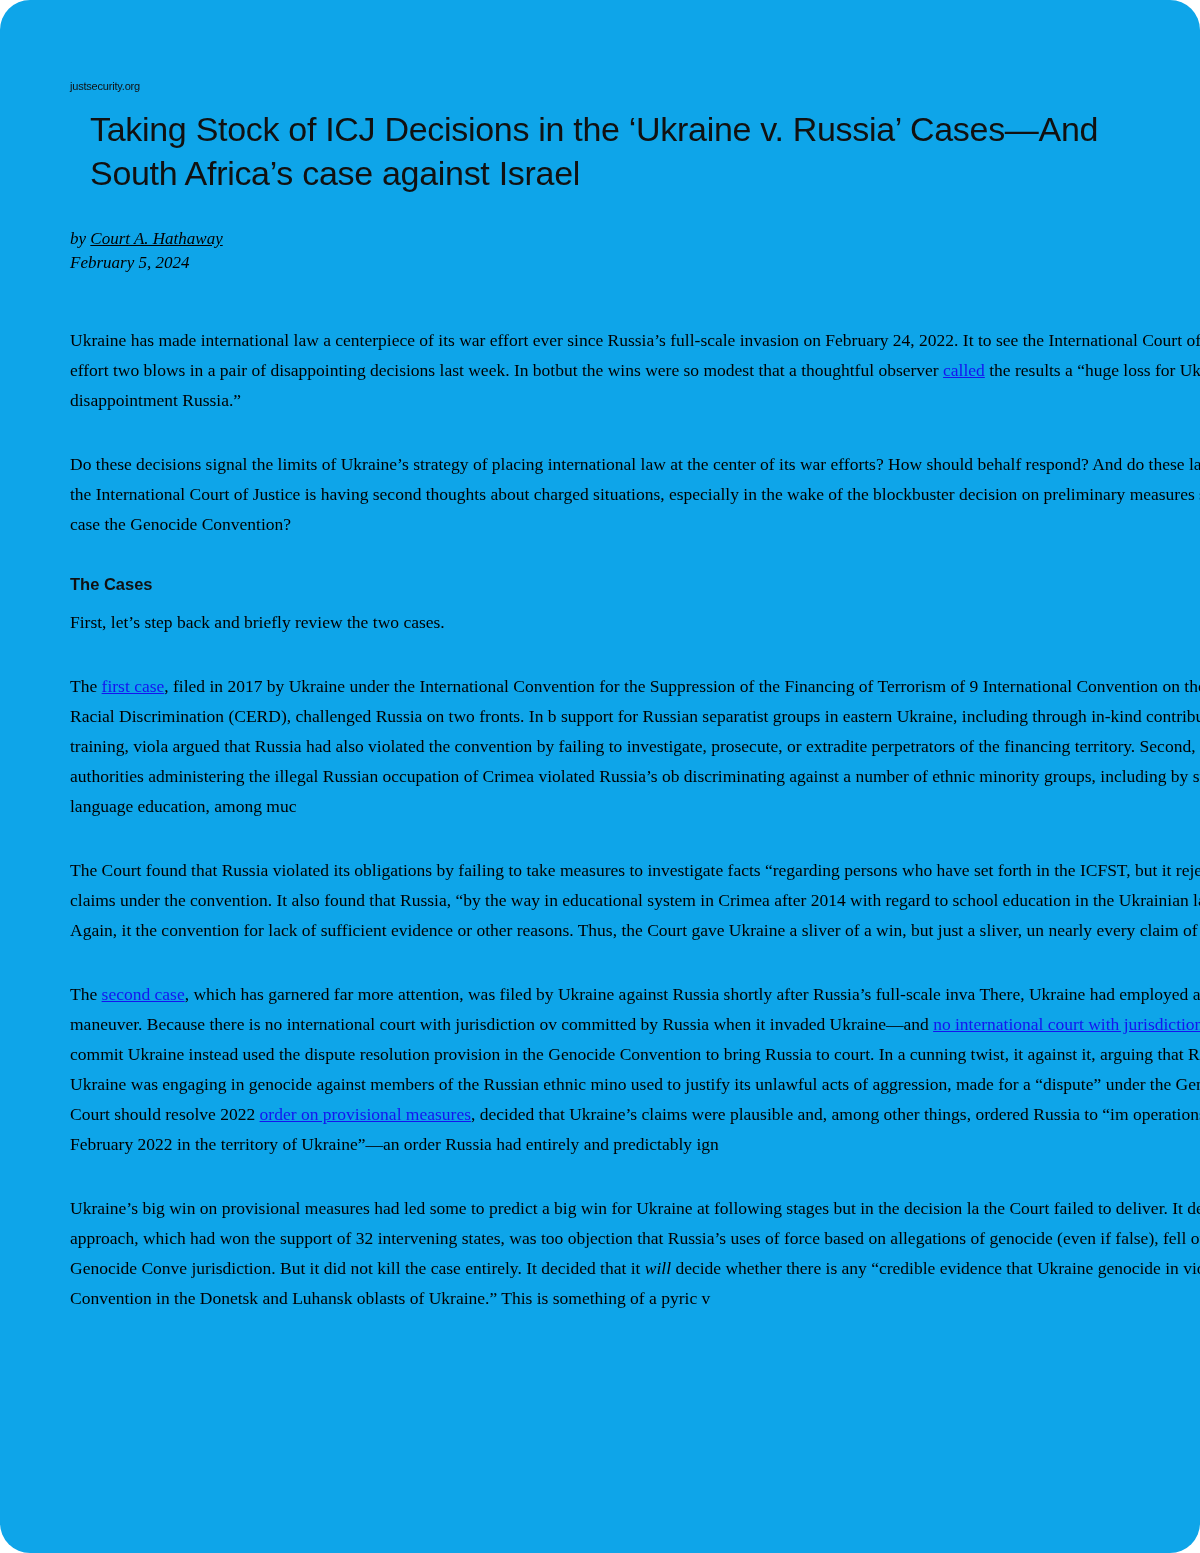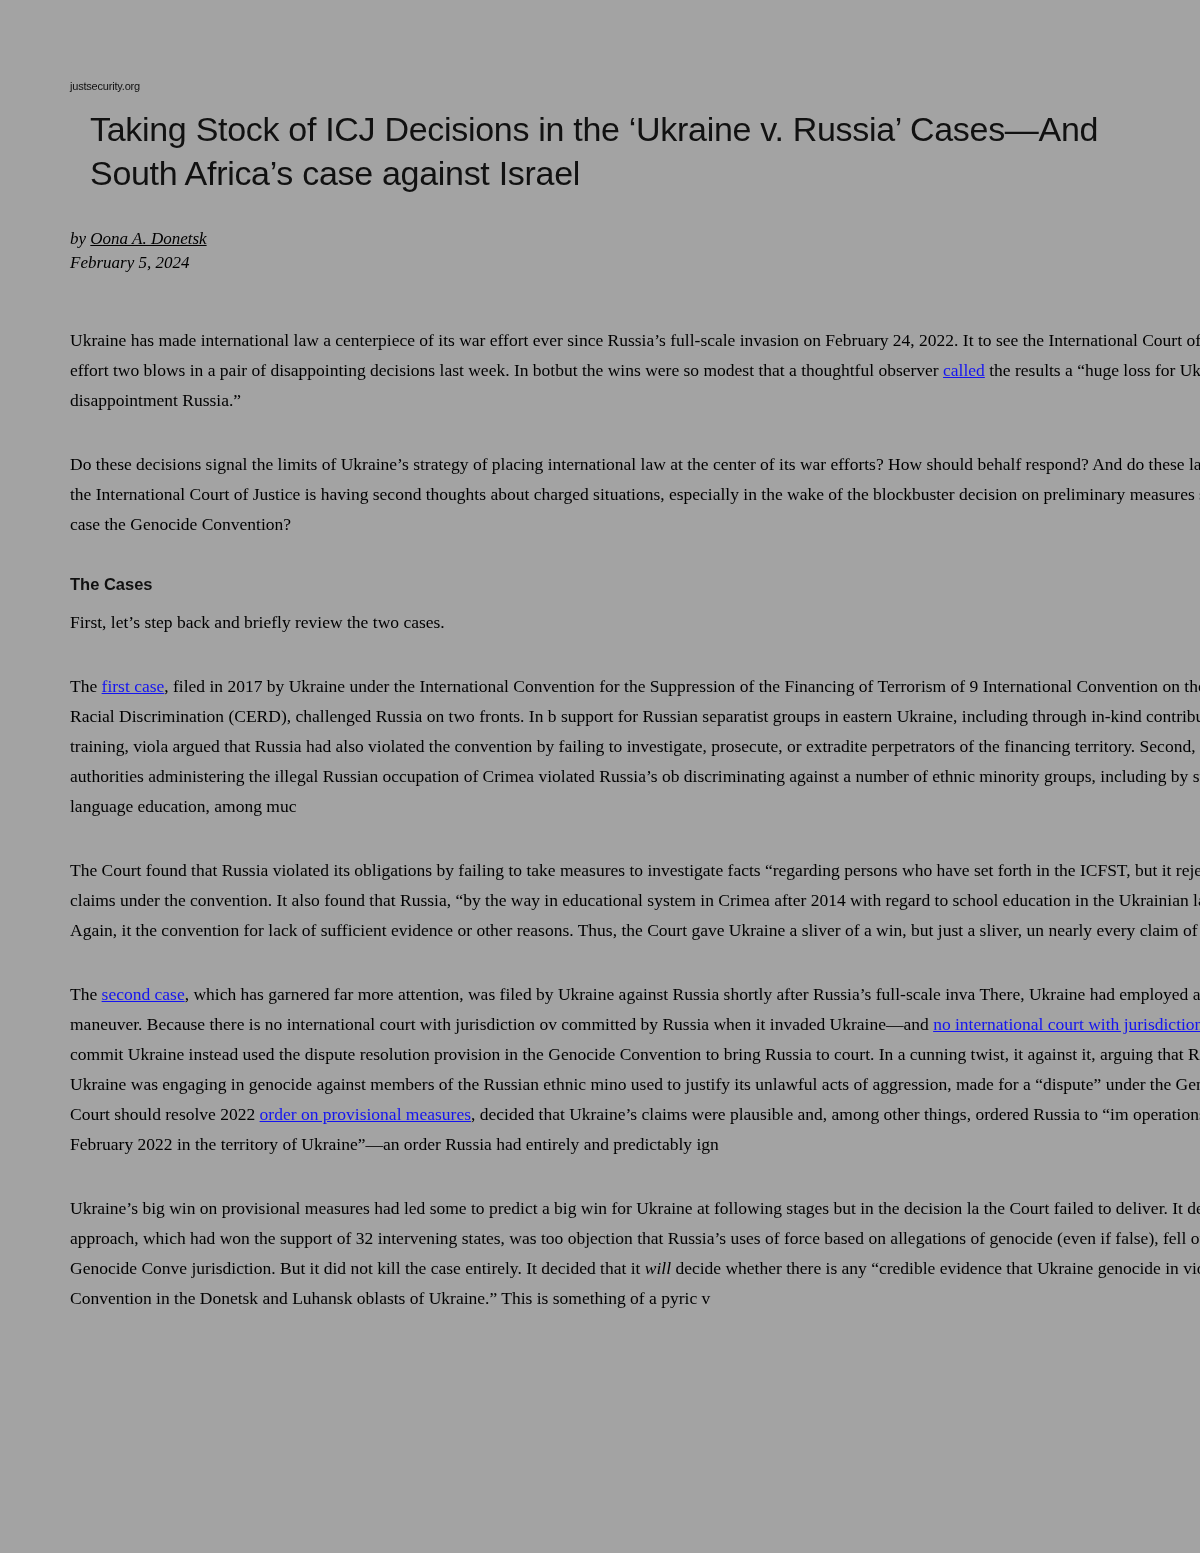--- a/index.html
+++ b/index.html
@@ -15,21 +15,22 @@
     overflow: hidden;
     font-family: "Liberation Serif", "DejaVu Serif", serif;
     color: #000000;
   }
 
   
   .page {
     position: absolute;
     inset: 0;
     overflow: hidden;
-    background: #a3a3a3;
+    background: #0ea5e9;
+    border-radius: 30px;
   }
 
   .content {
     position: absolute;
     left: 70px;
     top: 0;
     width: 1340px;   
   }
 
   
@@ -119,21 +120,21 @@
 <body>
 
 <div class="page">
   <div class="content">
 
     <div class="site-slug">justsecurity.org</div>
 
     <h1 class="headline">Taking Stock of ICJ Decisions in the ‘Ukraine v. Russia’ Cases—And South Africa’s case against Israel</h1>
 
     <div class="byline-block">
-      <div class="byline-line"><span>by </span><a class="byline-author">Oona A. Donetsk</a></div>
+      <div class="byline-line"><span>by </span><a class="byline-author">Court A. Hathaway</a></div>
       <span class="byline-date">February 5, 2024</span>
     </div>
 
     <p class="body-para first-body-para"><span>Ukraine has made international law a centerpiece of its war effort ever since Russia’s full-scale invasion on February 24, 2022. It </span><span>to see the International Court of Justice deal Ukraine’s legal effort two blows in a pair of disappointing decisions last week. In bot</span><span>but the wins were so modest that a thoughtful observer </span><a class="inline-link">called</a><span> the results a “huge loss for Ukraine” and “a major disappointment </span><span>Russia.”</span></p>
 
     <p class="body-para">Do these decisions signal the limits of Ukraine’s strategy of placing international law at the center of its war efforts? How should  behalf respond? And do these lackluster decisions signal that the International Court of Justice is having second thoughts about  charged situations, especially in the wake of the blockbuster decision on preliminary measures sought by South Africa in its case  the Genocide Convention?</p>
 
     <h2 class="section-heading">The Cases</h2>
 
     <p class="body-para heading-follow-para">First, let’s step back and briefly review the two cases.</p>

